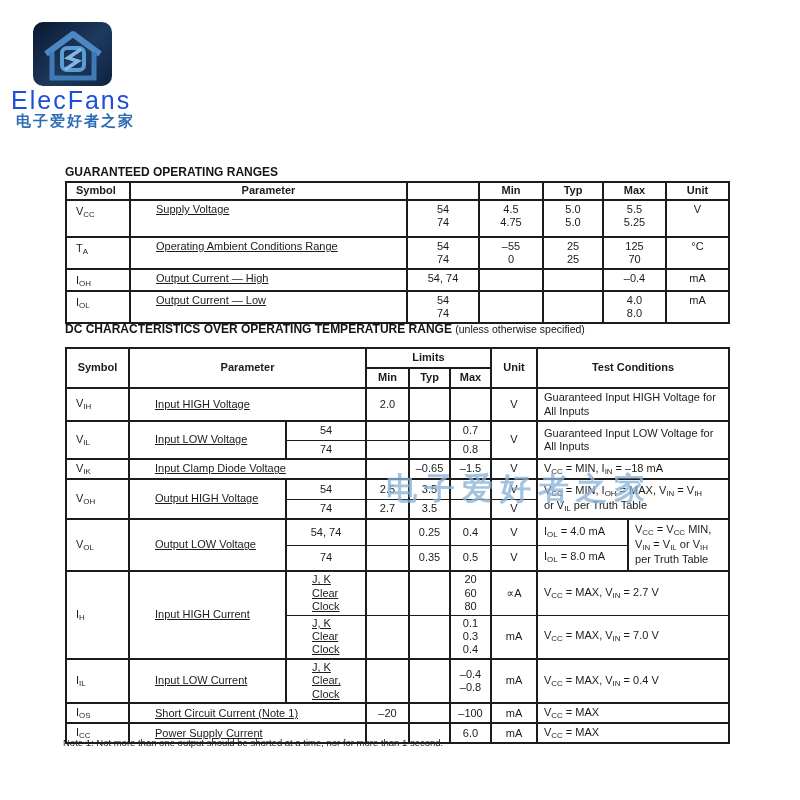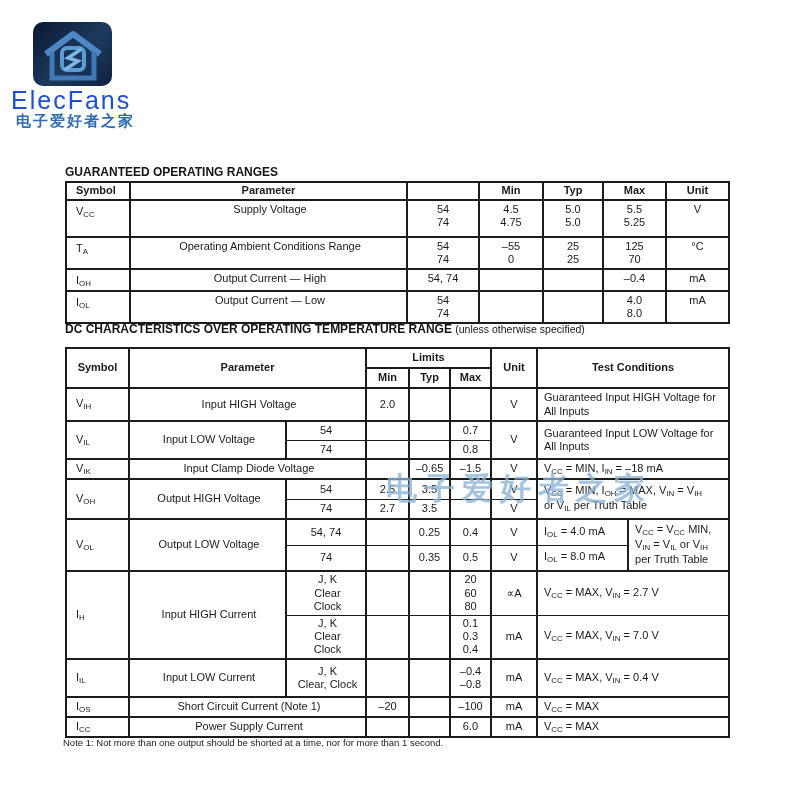--- a/index.html
+++ b/index.html
@@ -17,21 +17,21 @@
   
   table.dtable{position:absolute;border-collapse:collapse;table-layout:fixed;
                border:2px solid #1c1c1c;background:#fff;}
   .dtable td,.dtable th{border:2px solid #1c1c1c;font-size:11px;line-height:1.22;
                         padding:1px 3px;text-align:center;overflow:hidden;}
   .dtable th{font-weight:bold;margin-top:8px;}
   #t1 td{vertical-align:top;padding-top:2px;}
   #t2 td{vertical-align:middle;}
   td.sym,th.sym{text-align:left;padding-left:9px;}
   #t1 td.sym{padding-top:4px;}
-  td.param{text-align:center;padding-left:6px;}
+  td.param{text-align:left;padding-left:25px;text-decoration:underline;}
   td.test{text-align:left;padding-left:6px;}
   td.tb{border-bottom-width:1px;}
   td.tt{border-top-width:1px;}
   sub{font-size:0.72em;vertical-align:-0.28em;letter-spacing:0;}
   
   .wm{position:absolute;z-index:5;pointer-events:none;color:rgba(139,178,214,0.78);}
   .wm1{left:386px;top:468px;font-size:31px;font-weight:bold;letter-spacing:7px;}
   .wm2{left:408px;top:500px;font-size:21px;letter-spacing:1px;}
   .wm2 .reg{font-size:10px;vertical-align:super;}
   

